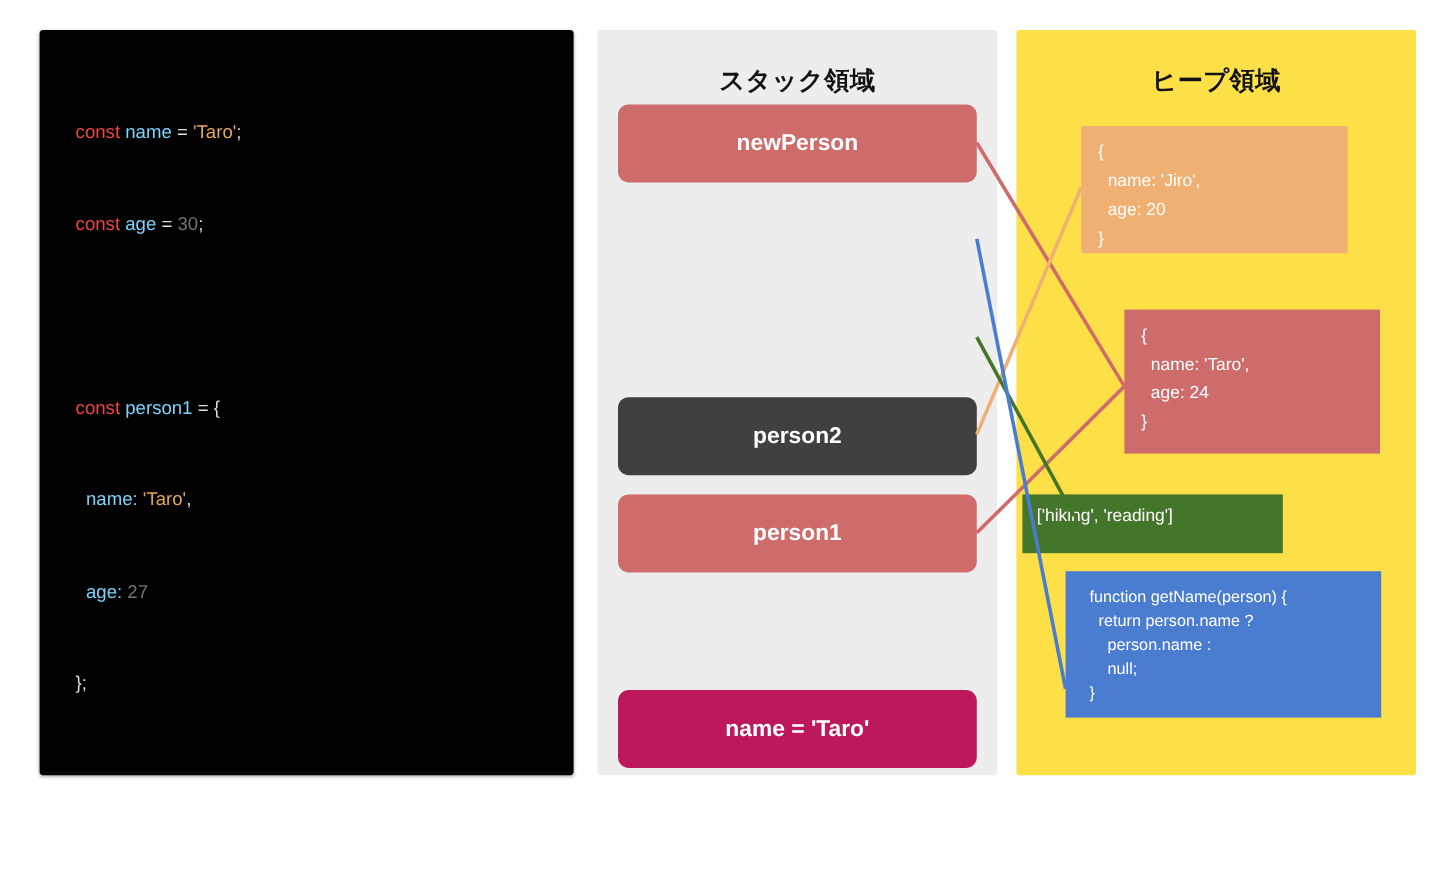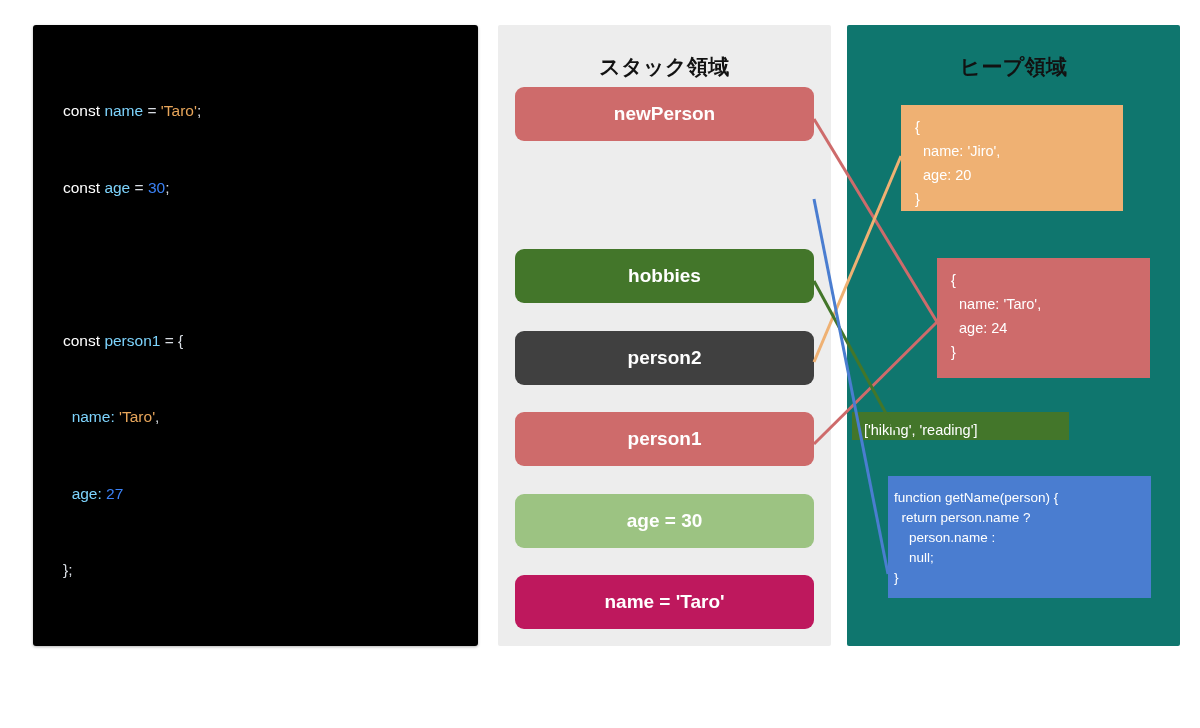--- a/index.html
+++ b/index.html
@@ -17,53 +17,53 @@
     box-shadow:0 1px 3px rgba(0,0,0,.30);
     overflow:hidden;
   }
   #code-lines{
     position:absolute;left:30px;top:22px;right:6px;
     font-family:"Liberation Sans","DejaVu Sans",sans-serif;
     font-size:15.5px;line-height:25.5px;white-space:pre;
     color:#c8cdd4;
   }
   .cl{display:block;height:25.5px;}
-  .kw{color:#ffffff;}
+  .kw{color:#ef4444;}
   .str{color:#e7a55a;}
-  .num{color:#3b82f6;}
+  .num{color:#737373;}
   .pl{color:#7dd3fc;}
   .pun{color:#d8dde3;}
 
   
   .mem-panel{
     position:absolute;top:25px;background:#ededed;border-radius:2px;
   }
   #stack-panel{left:498px;width:333px;height:621px;text-decoration:underline;}
   #heap-panel{left:847px;width:333px;height:621px;}
   .panel-title{
     position:absolute;left:0;top:28px;width:100%;text-align:center;
     font-size:21px;font-weight:bold;color:#121212;letter-spacing:.4px;
   }
 
   
   .stack-block{
-    position:absolute;left:17px;width:299px;height:54px;border-radius:9px;
+    position:absolute;left:17px;width:299px;height:65px;border-radius:9px;
     color:#ffffff;font-size:19px;font-weight:bold;
     display:flex;align-items:center;justify-content:center;
     box-sizing:border-box;
   }
 
   
   .heap-box{
     position:absolute;color:#ffffff;box-sizing:border-box;
     font-size:14.5px;line-height:24px;white-space:pre;
     padding:10px 14px;font-weight:normal;
   }
   .heap-box.arr{padding:8px 12px;font-size:14.5px;line-height:20px;}
-  .heap-box.fnbox{font-size:13.5px;line-height:20px;padding:12px 6px;}
+  .heap-box.fnbox{font-size:13.5px;line-height:20px;padding:12px 20px;}
 
   
   #wires{position:absolute;left:0;top:0;width:1200px;height:728px;pointer-events:none;}
 
   
   #caption{
     position:absolute;left:17px;top:672px;
     font-size:19.5px;color:#1a1a1a;letter-spacing:.3px;
     font-family:"Liberation Sans","DejaVu Sans",sans-serif;
   }
@@ -99,51 +99,45 @@
       
     </div>
   </div>
 
   <div id="stack-panel" class="mem-panel" style="background: rgb(237, 237, 237);">
     <div class="panel-title">スタック領域</div>
 
     <div class="stack-block" style="top: 62px; background: rgb(206, 107, 107);">
       <span>newPerson</span>
       </div>
-    <div class="stack-block" style="top: 224px; background: rgb(67, 118, 42);">
-      <span>hobbies</span>
-      </div>
     <div class="stack-block" style="top: 306px; background: #404040;">
       <span>person2</span>
       </div>
     <div class="stack-block" style="top: 387px; background: rgb(206, 107, 107);">
       <span>person1</span>
       </div>
-    <div class="stack-block" style="top: 469px; background: rgb(156, 195, 130);">
-      <span>age = 30</span>
-      </div>
     <div class="stack-block" style="top: 550px; background: #be185d;">
       <span>name = 'Taro'</span>
       </div>
   </div>
 
-  <div id="heap-panel" class="mem-panel" style="background: #0f766e;">
+  <div id="heap-panel" class="mem-panel" style="background: #fde047;">
     <div class="panel-title">ヒープ領域</div>
 
     <div class="heap-box" style="left: 54px; top: 80px; width: 222px; height: 106px; background: rgb(239, 177, 115);">{
   name: 'Jiro',
   age: 20
 }</div>
 
     <div class="heap-box" style="left: 90px; top: 233px; width: 213px; height: 120px; background: rgb(206, 107, 107);">{
   name: 'Taro',
   age: 24
 }</div>
 
-    <div class="heap-box arr" style="left: 5px; top: 387px; width: 217px; height: 28px; background: rgb(67, 118, 42);">['hiking', 'reading']</div>
+    <div class="heap-box arr" style="left: 5px; top: 387px; width: 217px; height: 49px; background: rgb(67, 118, 42);">['hiking', 'reading']</div>
 
     <div class="heap-box fnbox" style="left: 41px; top: 451px; width: 263px; height: 122px; background: rgb(74, 125, 208);">function getName(person) {
   return person.name ?
     person.name :
     null;
 }</div>
   </div>
 
   <svg id="wires" viewBox="0 0 1200 728" xmlns="http://www.w3.org/2000/svg">
 

